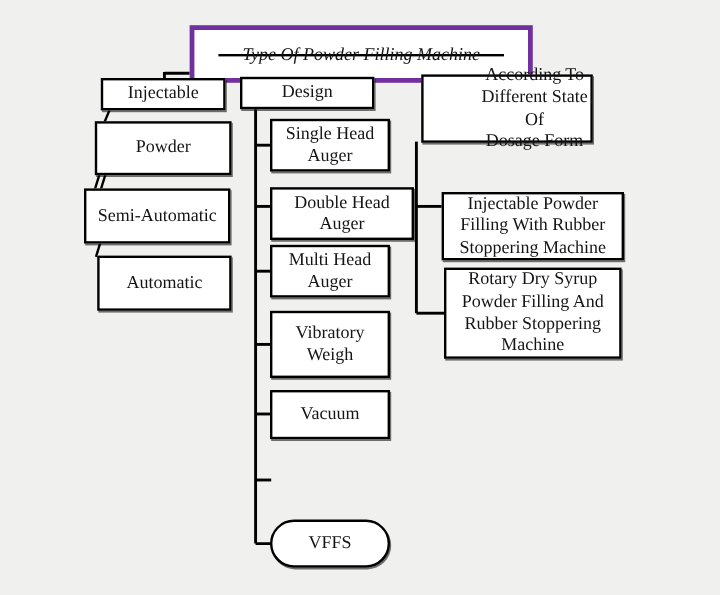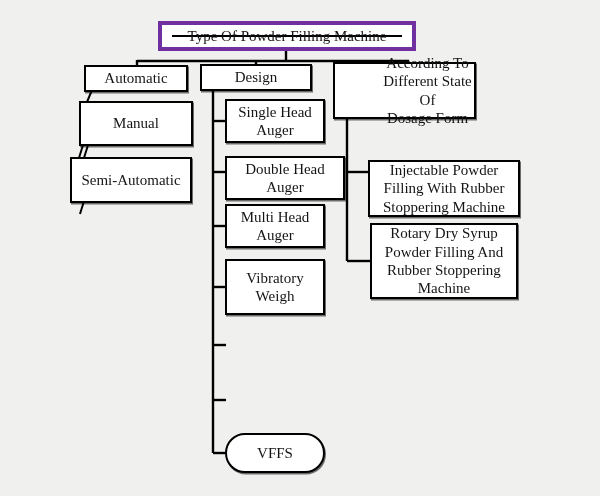--- a/index.html
+++ b/index.html
@@ -37,37 +37,38 @@
     justify-content:center;
     text-align:center;
     font-size:15px;
     line-height:1.22;
     white-space:pre-line;
     padding:1px 2px;
   }
   
   #title-outer{
     position:absolute;
-    left:158px; top:21px; width:258px; height:30px;
+    left:158px; top:21px; width:286px; height:30px;
     background: var(--box-fill, #fff);
     border:4px solid var(--accent-border, #7030a0);
-    padding:10px;
+    padding:20px;
+    font-style:italic;
   }
   #title-inner{
     width:100%;height:100%;
     border:1.5px solid var(--line-color, #000);
     display:flex;align-items:center;justify-content:center;
     font-size:15px;
     color: var(--text-color, #111);
     white-space:nowrap;
   }
   
   .n-automation {left:84px;  top:65px;  width:104px; height:27px;}
   .n-design     {left:200px; top:64px;  width:112px; height:27px;}
-  .n-according  {left:333px; top:62px;  width:143px; height:57px;padding-left:48px;}
+  .n-according  {left:351px; top:62px;  width:143px; height:57px;padding-left:48px;}
   
   .n-manual     {left:79px;  top:101px; width:114px; height:45px;}
   .n-semi       {left:70px;  top:157px; width:122px; height:46px;}
   .n-automatic  {left:81px;  top:213px; width:112px; height:46px;}
   
   .n-single     {left:225px; top:99px;  width:100px; height:44px;}
   .n-double     {left:225px; top:156px; width:120px; height:44px;}
   .n-multi      {left:225px; top:204px; width:100px; height:44px;}
   .n-vibratory  {left:225px; top:259px; width:100px; height:56px;text-align:center;}
   .n-vacuum     {left:225px; top:325px; width:100px; height:41px;}
@@ -106,37 +107,39 @@
 
     <line class="cl" x1="347" y1="118" x2="347" y2="261"></line>
     <line class="cl" x1="347" y1="172" x2="369" y2="172"></line>
     <line class="cl" x1="347" y1="261" x2="371" y2="261"></line>
   </svg>
 
   <div id="title-outer">
     <div id="title-inner">Type Of Powder Filling Machine</div>
   </div>
 
-  <div class="node n-automation">Automatic</div>
+  <div class="node n-automation">Injectable</div>
   <div class="node n-design">Design</div>
   <div class="node n-according">According To
 Different State Of
 Dosage Form</div>
 
-  <div class="node n-manual">Manual</div>
+  <div class="node n-manual">Powder</div>
   <div class="node n-semi">Semi-Automatic</div>
+  <div class="node n-automatic">Automatic</div>
 
   <div class="node n-single">Single Head
 Auger</div>
   <div class="node n-double">Double Head
 Auger</div>
   <div class="node n-multi">Multi Head
 Auger</div>
   <div class="node n-vibratory">Vibratory
 Weigh</div>
+  <div class="node n-vacuum">Vacuum</div>
   <div class="node n-vffs">VFFS</div>
 
   <div class="node n-injectable">Injectable Powder
 Filling With Rubber
 Stoppering Machine</div>
   <div class="node n-rotarydry">Rotary Dry Syrup
 Powder Filling And
 Rubber Stoppering
 Machine</div>
 

